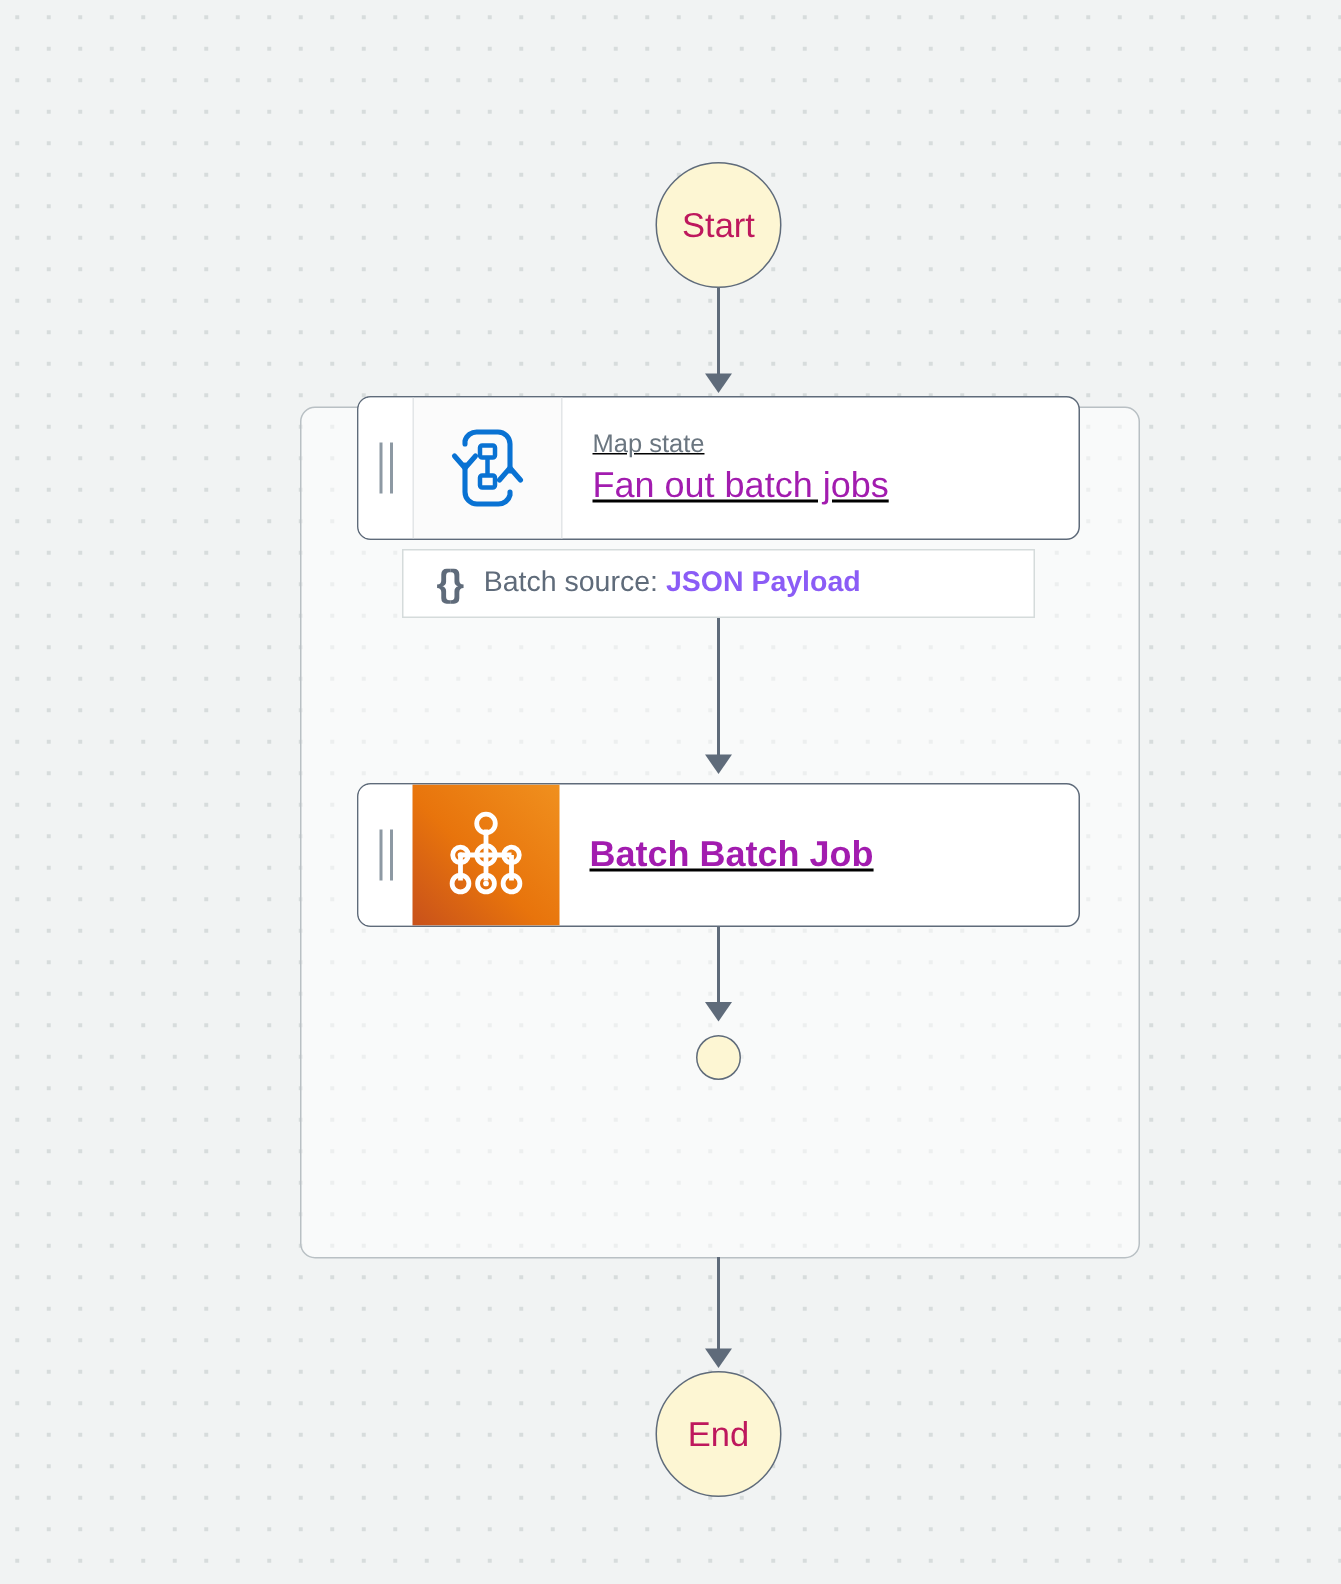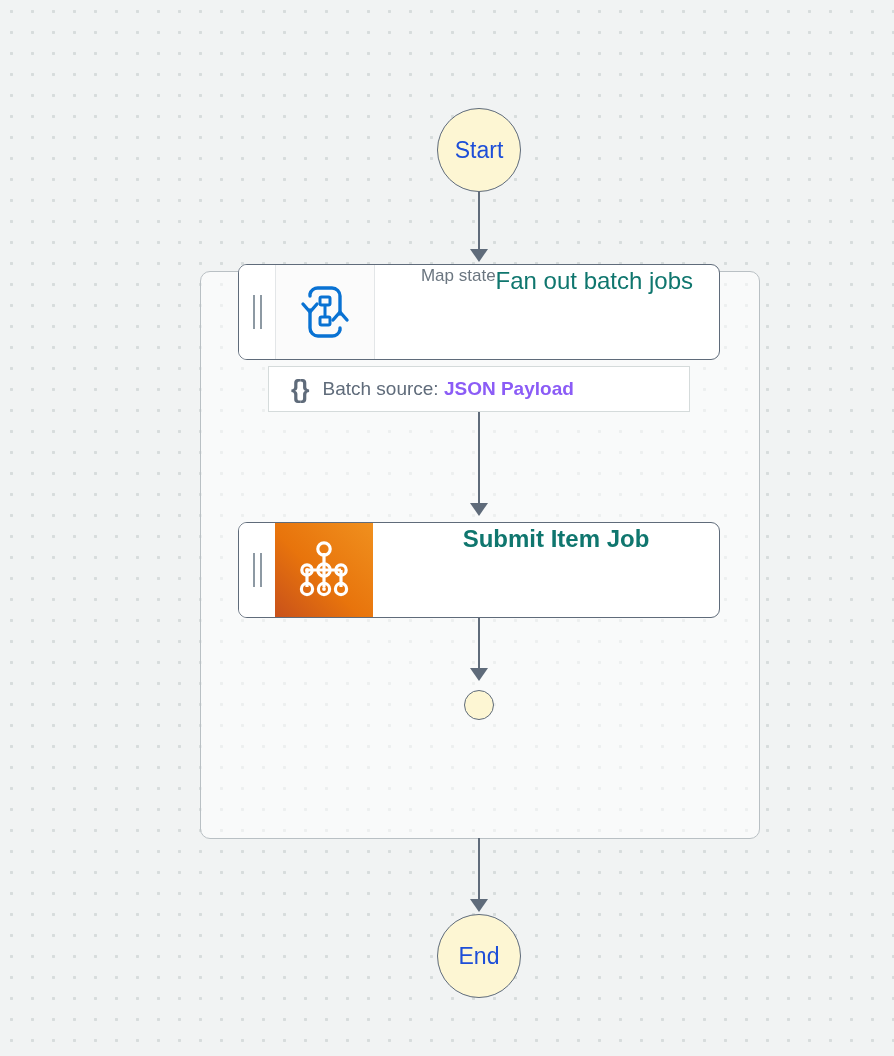--- a/index.html
+++ b/index.html
@@ -58,21 +58,21 @@
   
   .terminal {
     position: absolute;
     box-sizing: border-box;
     border-radius: 50%;
     background: #fdf6d3;
     border: 1.5px solid #5f6b7a;
     display: flex;
     align-items: center;
     justify-content: center;
-    color: #1d4ed8;
+    color: #be185d;
     font-size: 23px;
   }
   .terminal.small {
     width: 30px;
     height: 30px;
     border-width: 1.4px;
   }
 
   
   .state-card {
@@ -112,34 +112,35 @@
     background: #fbfbfb;
   }
   .icon-tile.batch {
     background: linear-gradient(45deg, #c8511b 0%, #e8740c 45%, #f0901e 100%);
     border-left: none;
     border-right: none;
   }
   .card-text {
     flex: 1 1 auto;
     display: flex;
-    flex-direction: row;
+    flex-direction: column;
     justify-content: center;
     padding-left: 20px;
     min-width: 0;
+    text-decoration: underline;
   }
   .card-kind {
     font-size: 17px;
     color: #6b7680;
     line-height: 1.35;
     white-space: nowrap;
   }
   .card-title {
     font-size: 24px;
-    color: #0f766e;
+    color: #a21caf;
     line-height: 1.3;
     white-space: nowrap;
   }
   .card-title.bold { font-weight: bold; }
 
   
   .badge {
     position: absolute;
     box-sizing: border-box;
     height: 46px;
@@ -235,21 +236,21 @@
           <circle cx="31" cy="50" r="5.6"></circle>
           <circle cx="48" cy="50" r="5.6"></circle>
         </g>
         <g fill="#ffffff">
           <circle cx="14" cy="31" r="1.9"></circle>
           <circle cx="31" cy="50" r="1.9"></circle>
         </g>
       </svg>
     </div>
     <div class="card-text">
-      <div class="card-title bold">Submit Item Job</div>
+      <div class="card-title bold">Batch Batch Job</div>
     </div>
   </div>
 
   <div class="edge" style="left:478px; top:618px; height:52px;"></div>
   <div class="arrow" style="left:470px; top:668px;"></div>
 
   <div class="terminal small" style="left:464px; top:690px;">
     <span></span>
   </div>
 

